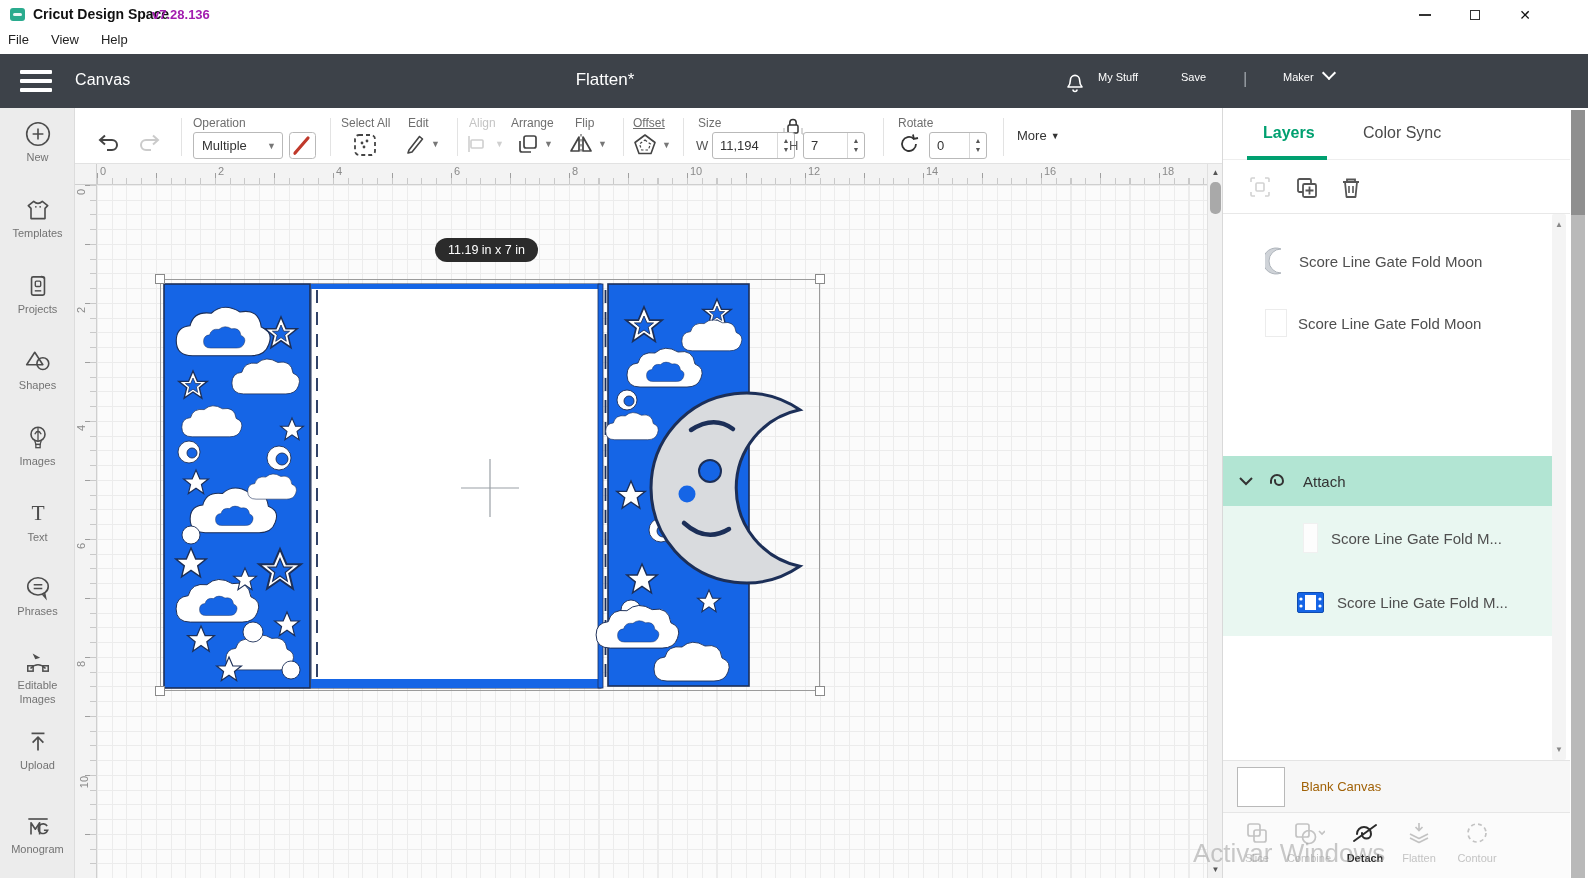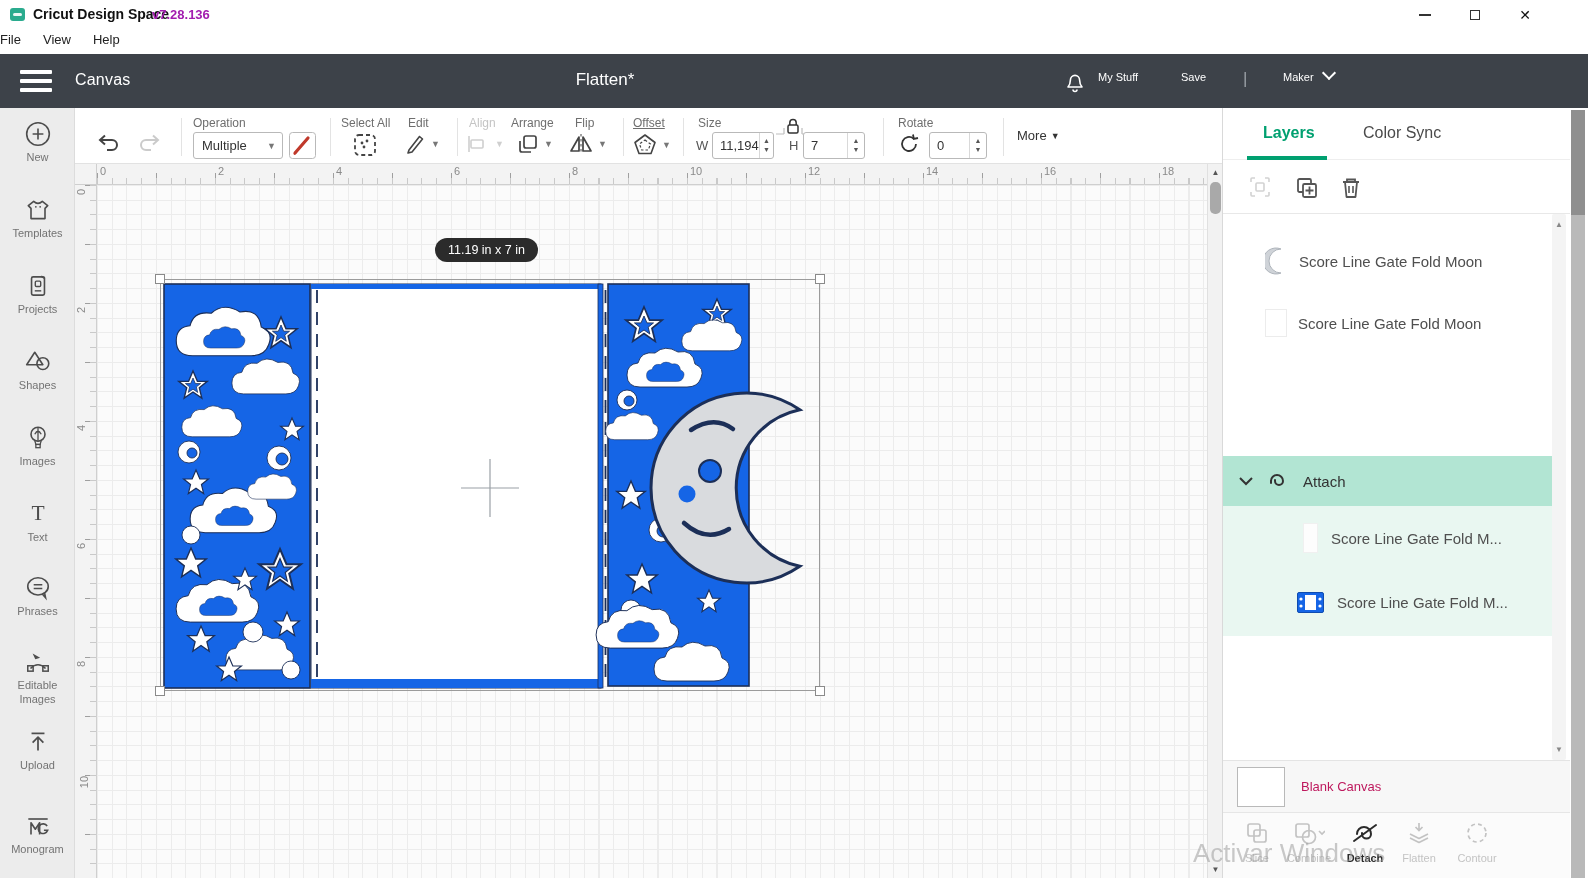--- a/index.html
+++ b/index.html
@@ -12,21 +12,21 @@
   .app-logo { position:absolute; left:10px; top:8px; width:15px; height:13px; border-radius:3px; background:var(--logo); }
   .app-logo::after{ content:""; position:absolute; left:3px; top:5px; width:9px; height:3px; background:#fff; border-radius:2px; opacity:.9; }
   .app-title { position:absolute; left:33px; top:6px; font-size:14px; font-weight:bold; color:#111; }
   .app-version { position:absolute; left:152px; top:7px; font-size:13px; font-weight:bold; color:#a21caf; }
   .winctl { position:absolute; top:0; width:46px; height:30px; display:flex; align-items:center; justify-content:center; color:#222; cursor:default; }
   .winctl .min-g { width:12px; height:1.5px; background:#333; }
   .winctl .max-g { width:10px; height:10px; border:1.5px solid #333; }
   .winctl .close-g { font-size:14px; line-height:1; color:#111; }
 
   
-  .menubar { position:absolute; left:0; top:27px; width:1588px; height:24px; background:#fff; display:flex; align-items:center; gap:22px; padding-left:0; }
+  .menubar { position:absolute; left:0; top:27px; width:1588px; height:24px; background:#fff; display:flex; align-items:center; gap:22px; padding-left:8px; }
   .menubar span { font-size:13px; color:#222; }
 
   
   .appheader { position:absolute; left:0; top:54px; width:1588px; height:54px; background:var(--header-bg); color:#fff; }
   .hamburger { position:absolute; left:20px; top:16px; width:32px; height:22px; display:flex; flex-direction:column; justify-content:space-between; cursor:pointer; }
   .hamburger div { height:4px; background:#fff; border-radius:1px; }
   .hdr-canvas { position:absolute; left:75px; top:17px; font-size:16px; letter-spacing:.2px; }
   .hdr-title { position:absolute; left:540px; top:16px; width:130px; text-align:center; font-size:17px; }
   .bell { position:absolute; left:1063px; top:15px; width:24px; height:24px; }
   .hdr-link { position:absolute; top:17px; font-size:11px; color:#fff; cursor:pointer; }
@@ -94,21 +94,21 @@
   .licons .ic { position:absolute; top:14px; cursor:pointer; }
   .layerlist { position:absolute; left:0; top:106px; width:100%; height:546px; background:#fff; }
   .lrow { position:absolute; left:0; width:330px; display:flex; align-items:center; cursor:pointer; }
   .lrow .txt { font-size:15px; color:#4f4f4f; }
   .attach-hdr { background:var(--attach-bg); }
   .attach-kids { position:absolute; left:0; top:292px; width:330px; height:130px; background:var(--child-bg); }
   .pl-scroll { position:absolute; right:4px; top:0; width:14px; height:546px; background:#f4f4f4; border-radius:2px; }
   .pl-scroll .arr { position:absolute; left:0; width:14px; text-align:center; font-size:8px; color:#888; }
   .blankrow { position:absolute; left:0; top:652px; width:100%; height:52px; background:#f7f7f7; border-top:1px solid #e4e4e4; display:flex; align-items:center; cursor:pointer; }
   .blank-thumb { width:48px; height:40px; background:#fff; border:1px solid #b9b9b9; margin-left:14px; }
-  .blankrow .txt { font-size:13px; color:#be185d; margin-left:16px; }
+  .blankrow .txt { font-size:13px; color:#a16207; margin-left:16px; }
   .btools { position:absolute; left:0; top:704px; width:100%; height:66px; background:#fbfbfb; border-top:1px solid #e6e6e6; }
   .btool { position:absolute; top:8px; width:56px; text-align:center; cursor:pointer; }
   .btool .lbl { font-size:11px; margin-top:3px; }
   .btool.gray { color:#c3c3c3; }
   .btool.gray .lbl { color:#c3c3c3; }
   .btool.dark { color:#2b2b2b; }
   .btool.dark .lbl { color:#2b2b2b; font-weight:bold; }
 
   .win-scroll-strip { position:absolute; left:1571px; top:110px; width:14px; height:768px; background:#b9b9b9; }
   .win-scroll-strip .thumb { position:absolute; left:0; top:0; width:14px; height:105px; background:#8f8f8f; }
@@ -324,21 +324,21 @@
   <div class="tb-div" style="left:608px;"></div>
 
   <div class="tb-label" style="left:623px;">Size</div>
   <svg class="abs" style="left:700px; top:10px;" width="36" height="18" viewBox="0 0 36 18">
     <path d="M1,16 H9 M27,16 H35" stroke="#bdbdbd" stroke-width="1.2" fill="none"></path>
       <path d="M9,16 V10 M27,16 V10" stroke="#bdbdbd" stroke-width="1.2" fill="none"></path>
     <rect x="13" y="7" width="10" height="8" rx="1.5" fill="none" stroke="#333" stroke-width="1.5"></rect>
     <path d="M14.8,7 V4.8 a3.2,3.2 0 0 1 6.4,0 V7" fill="none" stroke="#333" stroke-width="1.5"></path>
   </svg>
   <span class="fldlbl" style="left:621px;">W</span>
-  <div class="numbox" style="left:637px; width:62px;">
+  <div class="numbox" style="left:637px; width:83px;">
     <div class="val">11,194</div>
     <div class="stepper">
         <span>▲</span>
         <span>▼</span>
       </div>
   </div>
   <span class="fldlbl" style="left:714px;">H</span>
   <div class="numbox" style="left:728px; width:62px;">
     <div class="val">7</div>
     <div class="stepper">

